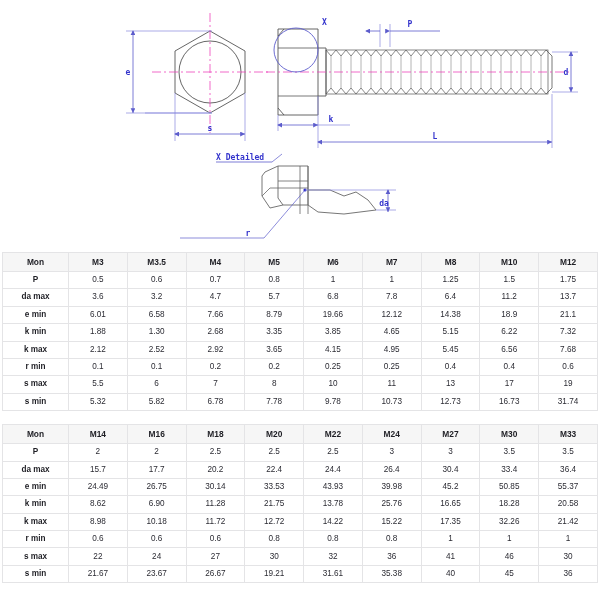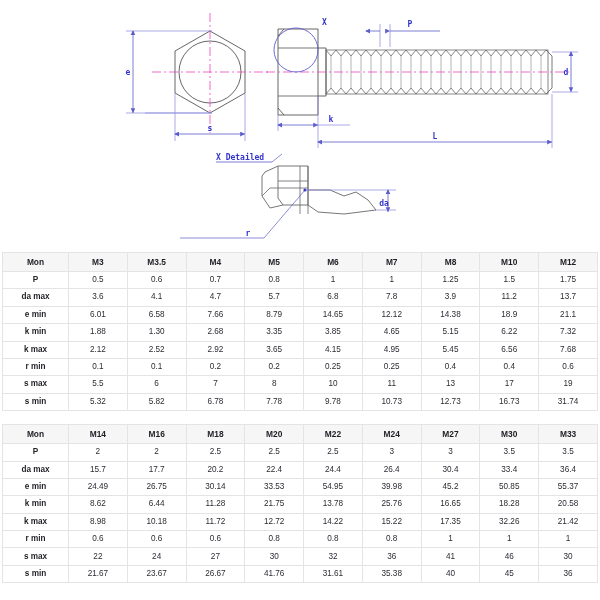--- a/index.html
+++ b/index.html
@@ -262,36 +262,36 @@
             <td>0.8</td>
             <td>1</td>
             <td>1</td>
             <td>1.25</td>
             <td>1.5</td>
             <td>1.75</td>
           </tr>
           <tr>
             <td class="rowlabel">da max</td>
             <td>3.6</td>
-            <td>4.1</td>
+            <td>3.2</td>
             <td>4.7</td>
             <td>5.7</td>
             <td>6.8</td>
             <td>7.8</td>
-            <td>3.9</td>
+            <td>6.4</td>
             <td>11.2</td>
             <td>13.7</td>
           </tr>
           <tr>
             <td class="rowlabel">e min</td>
             <td>6.01</td>
             <td>6.58</td>
             <td>7.66</td>
             <td>8.79</td>
-            <td>14.65</td>
+            <td>19.66</td>
             <td>12.12</td>
             <td>14.38</td>
             <td>18.9</td>
             <td>21.1</td>
           </tr>
           <tr>
             <td class="rowlabel">k min</td>
             <td>1.88</td>
             <td>1.30</td>
             <td>2.68</td>
@@ -408,30 +408,30 @@
             <td>30.4</td>
             <td>33.4</td>
             <td>36.4</td>
           </tr>
           <tr>
             <td class="rowlabel">e min</td>
             <td>24.49</td>
             <td>26.75</td>
             <td>30.14</td>
             <td>33.53</td>
-            <td>54.95</td>
+            <td>43.93</td>
             <td>39.98</td>
             <td>45.2</td>
             <td>50.85</td>
             <td>55.37</td>
           </tr>
           <tr>
             <td class="rowlabel">k min</td>
             <td>8.62</td>
-            <td>6.44</td>
+            <td>6.90</td>
             <td>11.28</td>
             <td>21.75</td>
             <td>13.78</td>
             <td>25.76</td>
             <td>16.65</td>
             <td>18.28</td>
             <td>20.58</td>
           </tr>
           <tr>
             <td class="rowlabel">k max</td>
@@ -467,21 +467,21 @@
             <td>36</td>
             <td>41</td>
             <td>46</td>
             <td>30</td>
           </tr>
           <tr>
             <td class="rowlabel">s min</td>
             <td>21.67</td>
             <td>23.67</td>
             <td>26.67</td>
-            <td>41.76</td>
+            <td>19.21</td>
             <td>31.61</td>
             <td>35.38</td>
             <td>40</td>
             <td>45</td>
             <td>36</td>
           </tr>
         </tbody>
     </table>
   </div>
 

